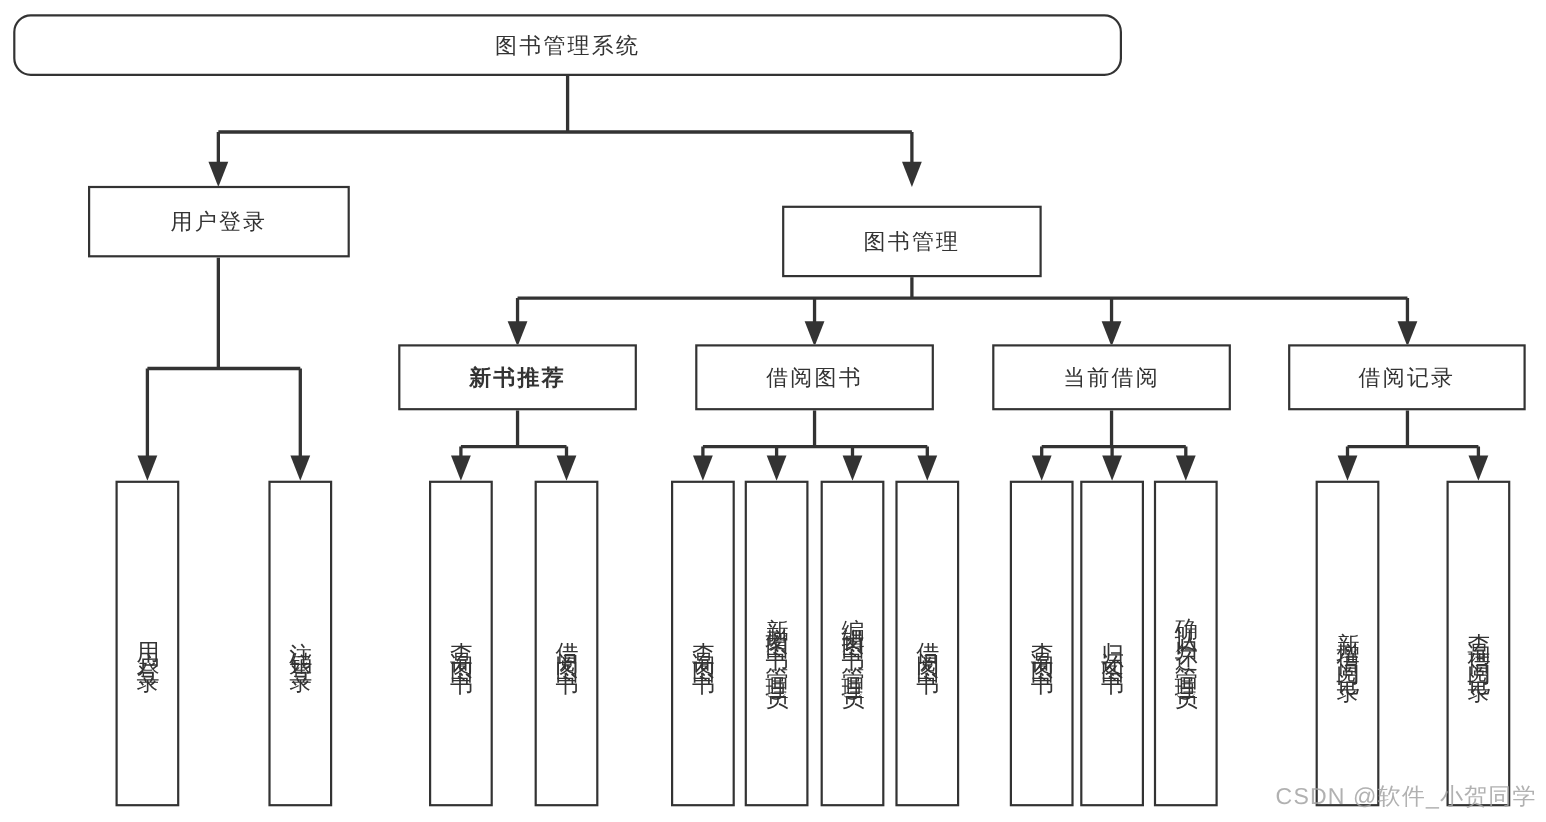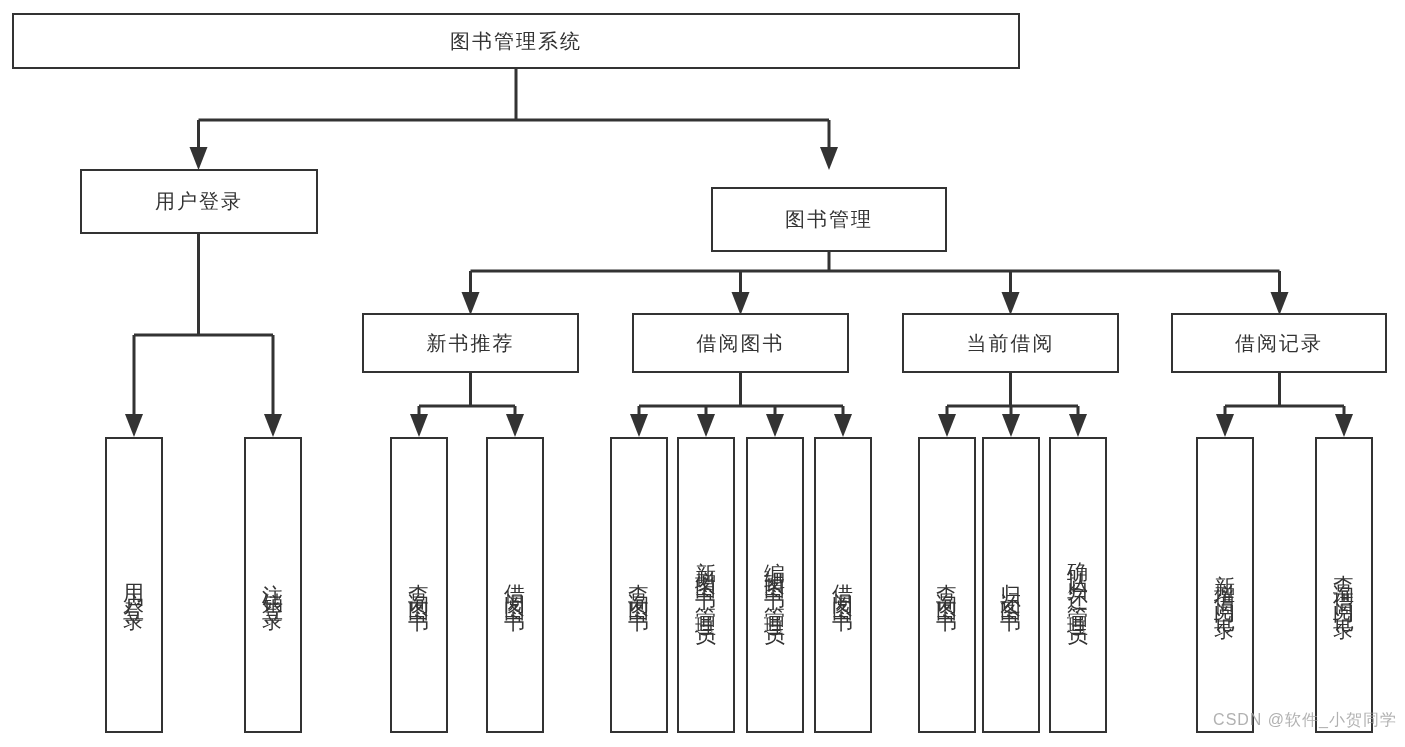--- a/index.html
+++ b/index.html
@@ -40,21 +40,21 @@
     writing-mode: vertical-rl;
     text-orientation: mixed;
     font-size: 21px;
     letter-spacing: 9px;
     line-height: 1;
   }
   #watermark {
     position: absolute;
     right: 8px;
     top: 710px;
-    font-size: 16px;
+    font-size: 21px;
     letter-spacing: 1px;
     color: rgba(163,163,163,0.85);
     z-index: 5;
     white-space: nowrap;
   }
 </style>
 </head>
 <body>
 
 <div id="canvas">
@@ -97,26 +97,26 @@
       <polygon points="766,414 784,414 775,437"></polygon>
       <polygon points="834,414 852,414 843,437"></polygon>
       <polygon points="938,414 956,414 947,437"></polygon>
       <polygon points="1002,414 1020,414 1011,437"></polygon>
       <polygon points="1069,414 1087,414 1078,437"></polygon>
       <polygon points="1216,414 1234,414 1225,437"></polygon>
       <polygon points="1335,414 1353,414 1344,437"></polygon>
     </g>
   </svg>
 
-  <div class="node" style="left:12px; top:13px; width:1008px; height:56px;">图书管理系统</div>
+  <div class="node" style="left:12px; top:13px; width:1008px; height:56px;border-radius:16px;">图书管理系统</div>
 
   <div class="node" style="left:80px; top:169px; width:238px; height:65px;">用户登录</div>
   <div class="node" style="left:711px; top:169px; width:236px; height:65px;margin-top:18px;">图书管理</div>
 
-  <div class="node" style="left:362px; top:313px; width:217px; height:60px;">新书推荐</div>
+  <div class="node" style="left:362px; top:313px; width:217px; height:60px;font-weight:bold;">新书推荐</div>
   <div class="node" style="left:632px; top:313px; width:217px; height:60px;">借阅图书</div>
   <div class="node" style="left:902px; top:313px; width:217px; height:60px;text-align:center;">当前借阅</div>
   <div class="node" style="left:1171px; top:313px; width:216px; height:60px;">借阅记录</div>
 
   <div class="node vnode" style="left:105px; top:437px; width:58px; height:296px;">用户登录</div>
   <div class="node vnode" style="left:244px; top:437px; width:58px; height:296px;">注销登录</div>
 
   <div class="node vnode" style="left:390px; top:437px; width:58px; height:296px;">查询图书</div>
   <div class="node vnode" style="left:486px; top:437px; width:58px; height:296px;">借阅图书</div>
 

